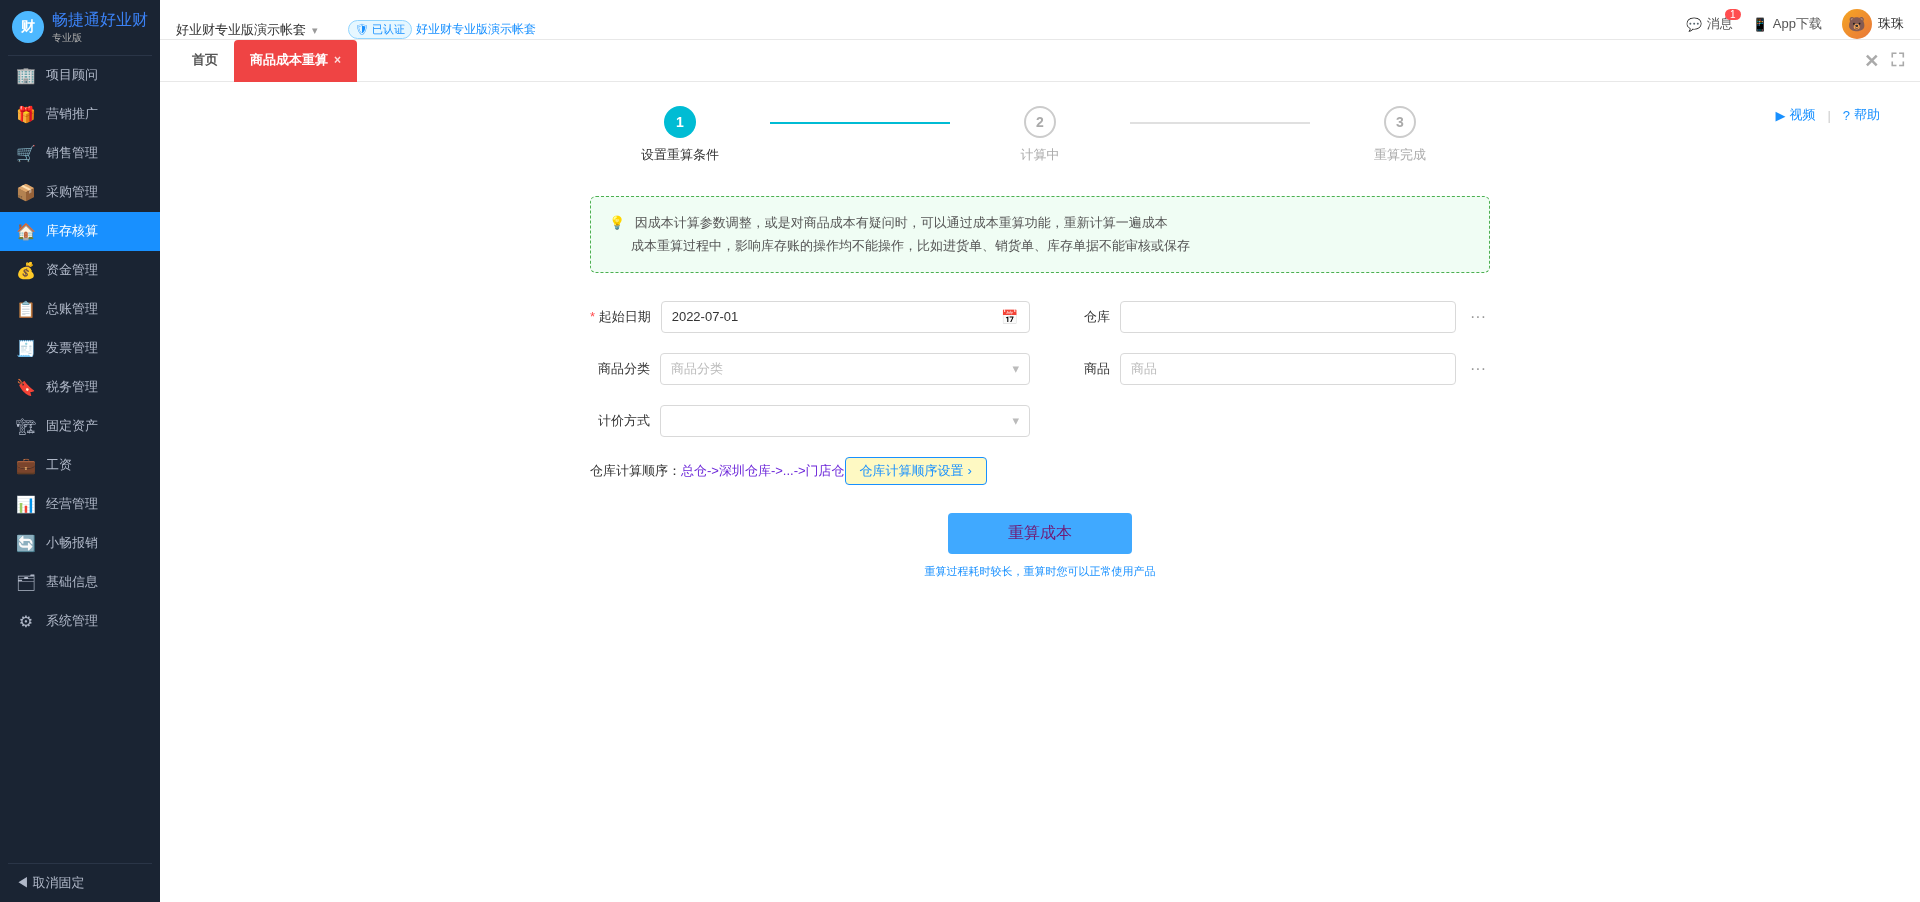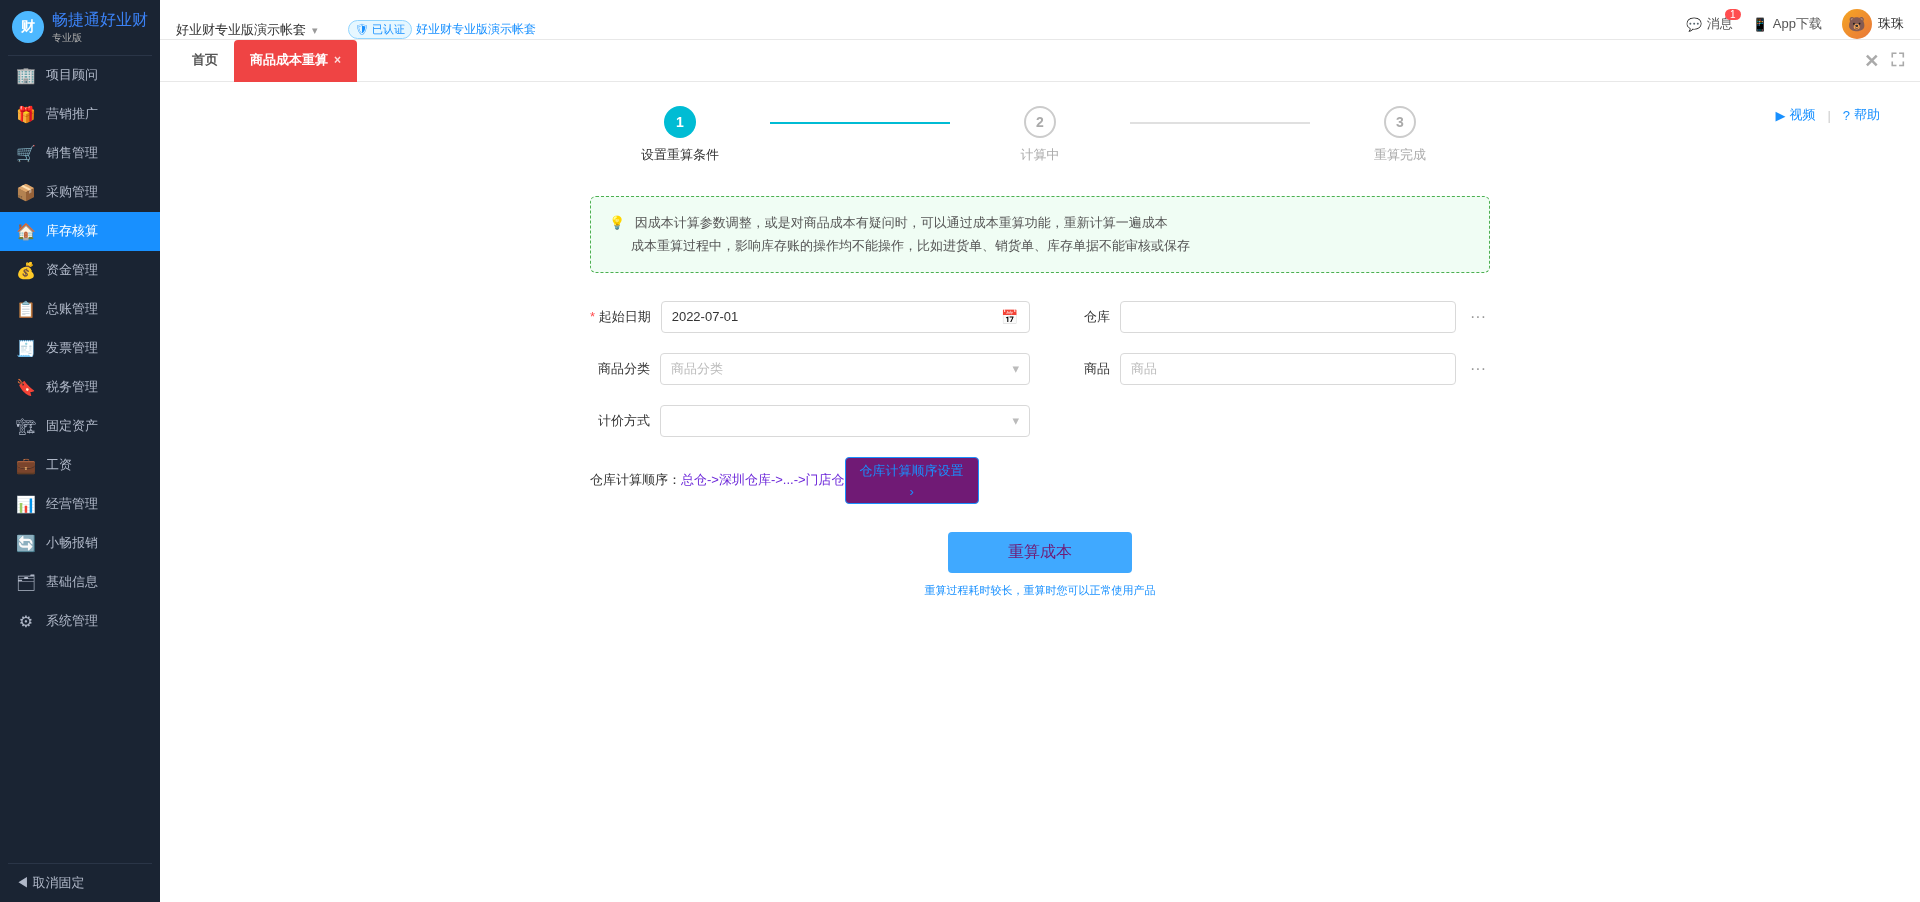--- a/index.html
+++ b/index.html
@@ -338,22 +338,21 @@
     .warehouse-order-btn {
       display: flex;
       align-items: center;
       gap: 4px;
       border: 1px solid #1890ff;
       color: #1890ff;
       border-radius: 4px;
       padding: 4px 14px;
       font-size: 13px;
       cursor: pointer;
-      background: #701a75;
-      flex-direction: column;
+      background: #fef9c3;
     }
 
     
     .submit-area {
       text-align: center;
       margin-top: 16px;
     }
     .btn-recalc {
       background: #40a9ff;
       color: #701a75;

